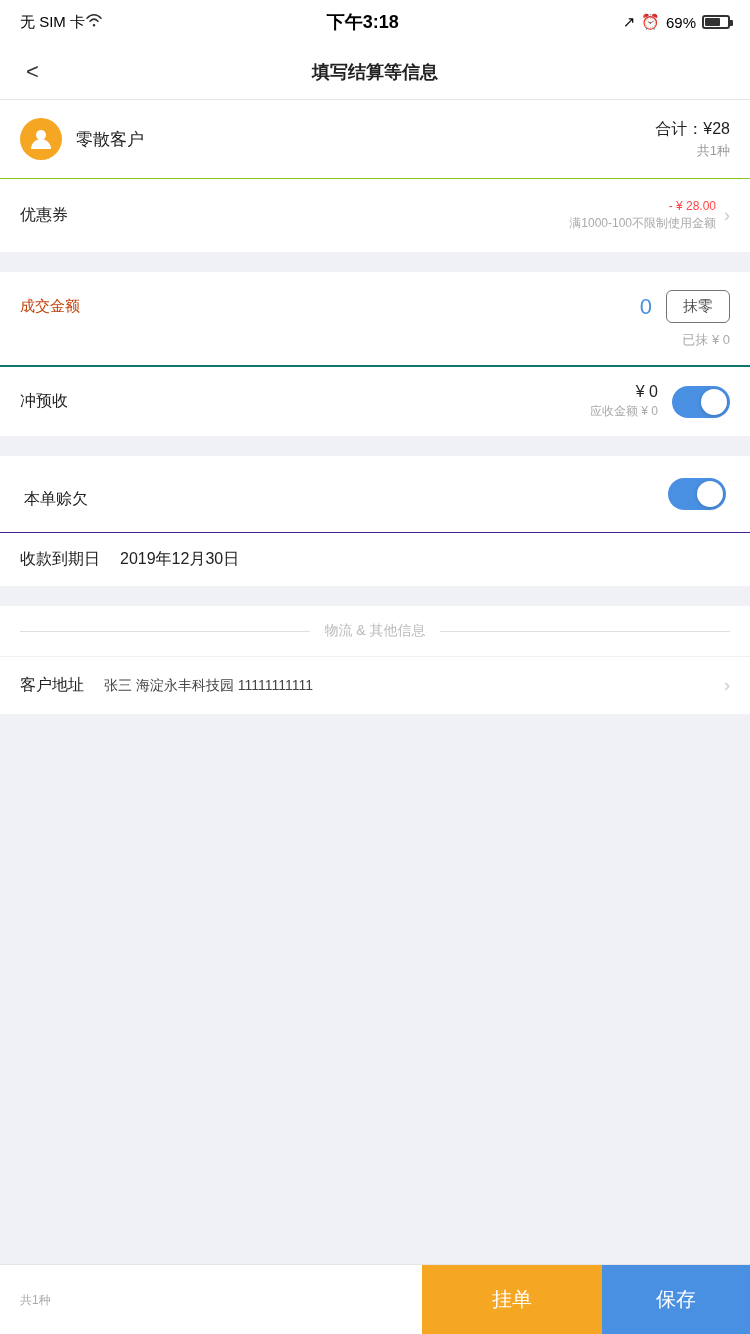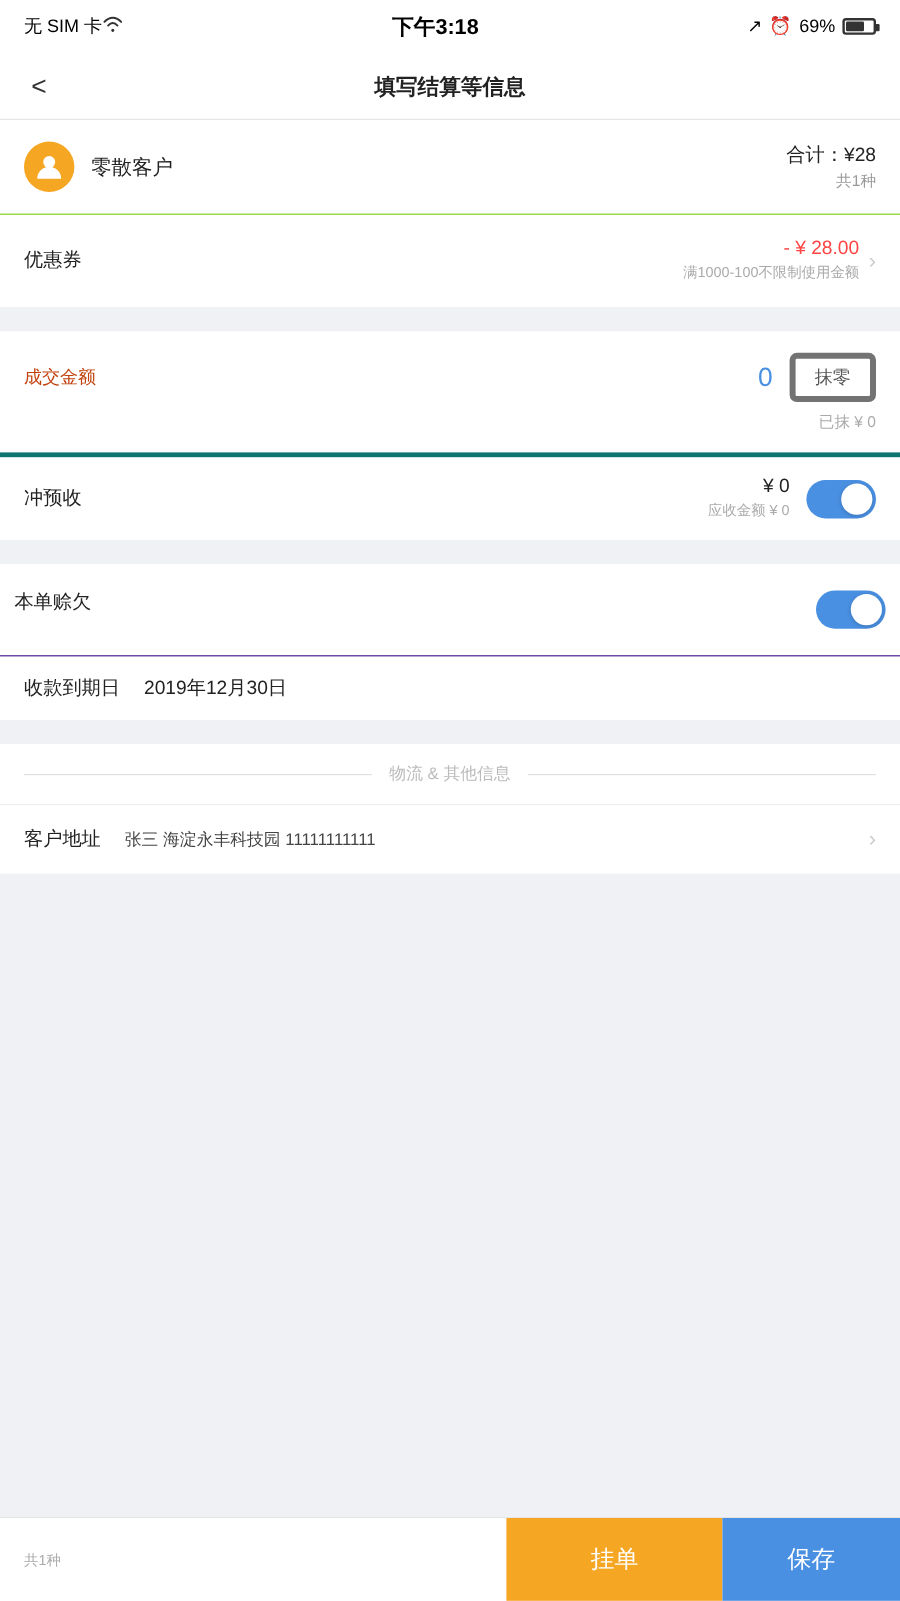--- a/index.html
+++ b/index.html
@@ -131,21 +131,21 @@
     }
     .coupon-right {
       display: flex;
       align-items: center;
       gap: 8px;
     }
     .coupon-info {
       text-align: right;
     }
     .coupon-discount {
-      font-size: 16px;
+      font-size: 12px;
       color: #ff4444;
       font-weight: 500;
     }
     .coupon-desc {
       font-size: 12px;
       color: #aaa;
       margin-top: 2px;
     }
     .chevron-right {
       color: #ccc;
@@ -177,42 +177,42 @@
       display: flex;
       align-items: center;
       gap: 14px;
     }
     .amount-value {
       font-size: 22px;
       color: #4a90e2;
       font-weight: 500;
     }
     .round-btn {
-      border: 5px solid #737373;
+      border: 1px solid #737373;
       border-radius: 6px;
       padding: 6px 16px;
       font-size: 15px;
       color: #555;
       background: #fff;
       cursor: pointer;
     }
     .amount-sub {
       font-size: 13px;
       color: #aaa;
       text-align: right;
       padding: 0 20px 16px 20px;
     }
 
     
     .prepay-row {
       display: flex;
       align-items: center;
       justify-content: space-between;
       padding: 16px 20px;
-      border-top: 4px solid #0f766e;
+      border-top: 2px solid #0f766e;
     }
     .prepay-label {
       font-size: 16px;
       color: #222;
     }
     .prepay-right {
       display: flex;
       align-items: center;
       gap: 14px;
     }
@@ -251,23 +251,23 @@
       box-shadow: 0 1px 4px rgba(0,0,0,0.2);
     }
 
     
     .debt-section {
       background: #fff;
       margin-bottom: 10px;
     }
     .debt-row {
       display: flex;
-      align-items: flex-start;
-      justify-content: space-between;
-      padding: 22px 12px;
+      align-items: flex-end;
+      justify-content: space-between;
+      padding: 22px 24px;
     }
     .debt-label {
       font-size: 16px;
       color: #222;
     }
 
     
     .due-date-row {
       display: flex;
       align-items: center;

